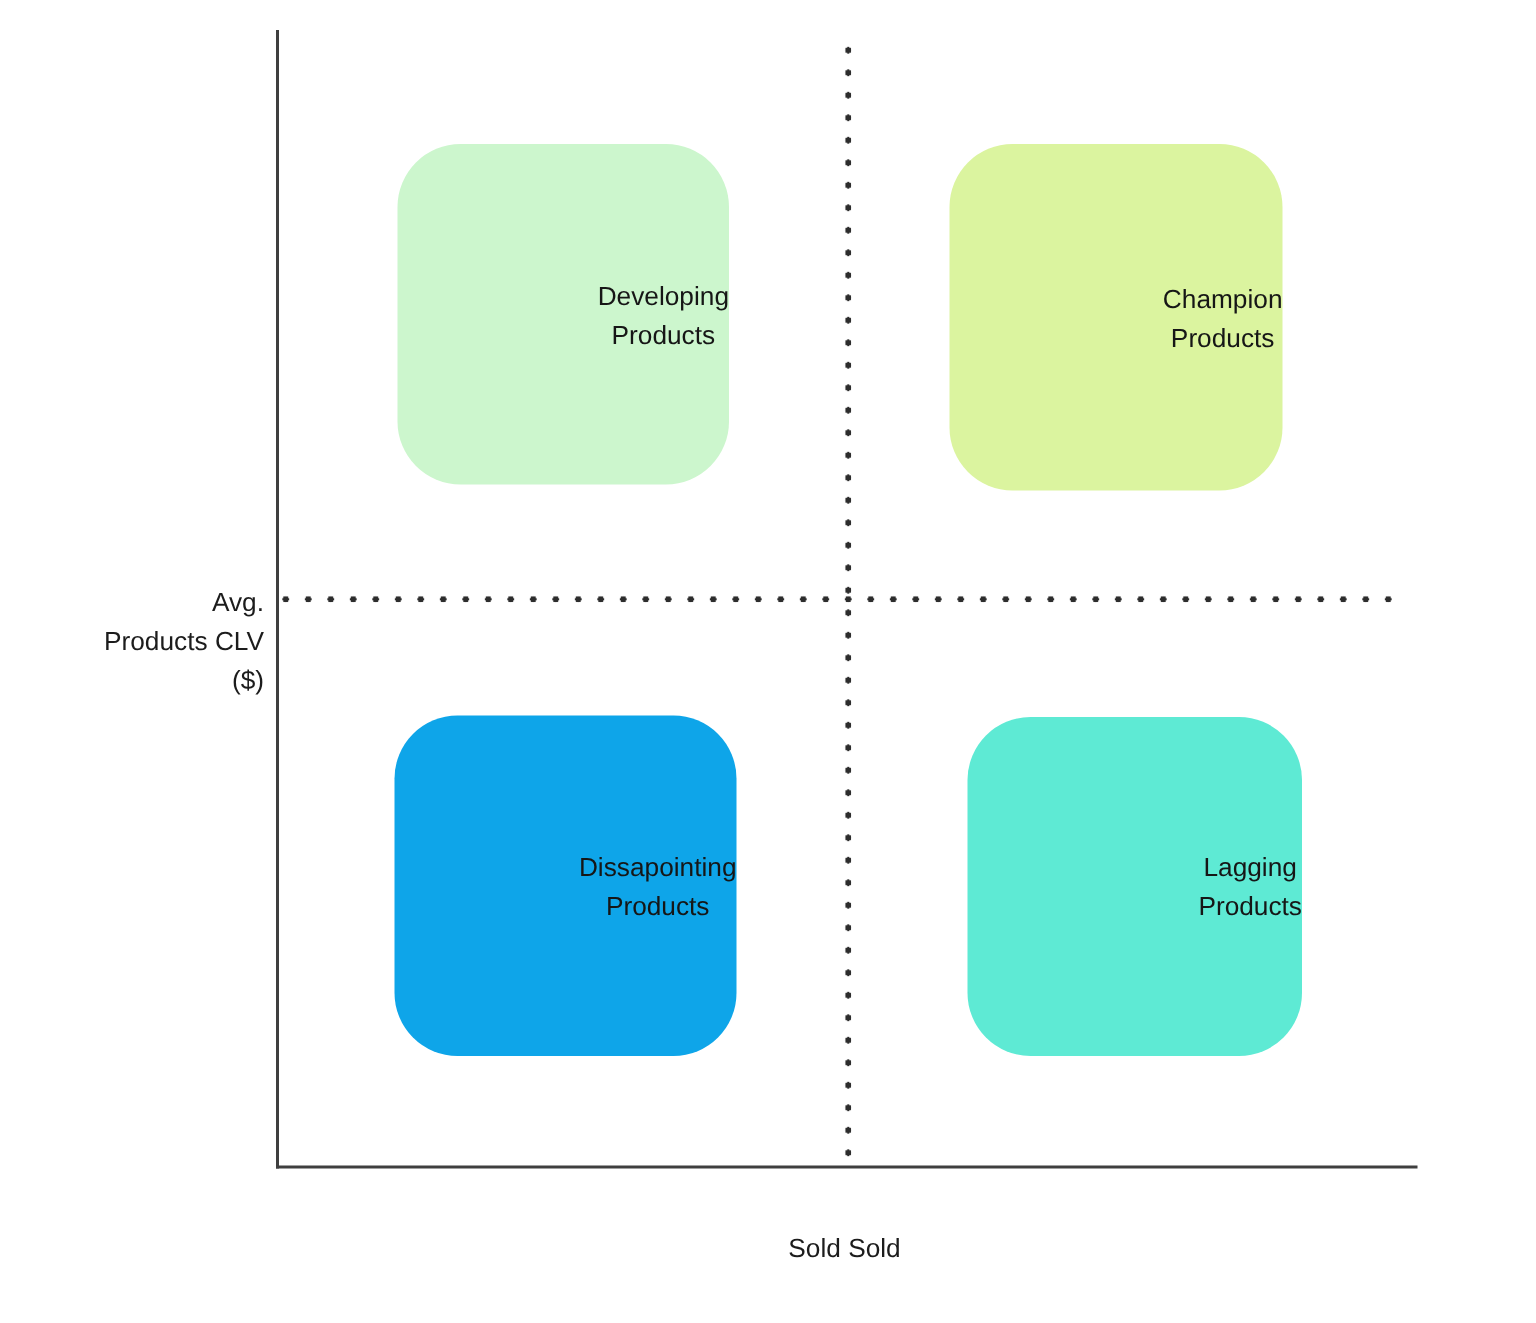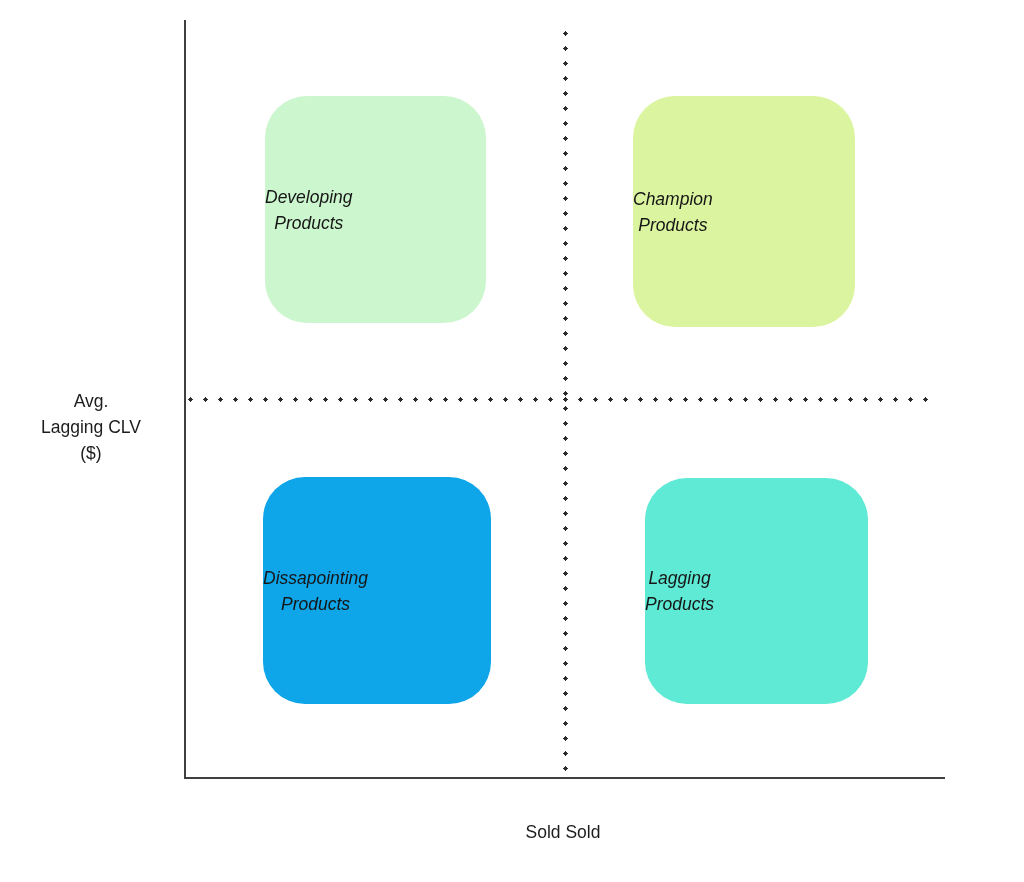--- a/index.html
+++ b/index.html
@@ -44,40 +44,39 @@
     background-size: 15px 5px;
     background-repeat: repeat-x;
   }
 
   
   .box {
     position: absolute;
     border-radius: 42px;
     display: flex;
     align-items: center;
-    justify-content: flex-start;
+    justify-content: flex-end;
     text-align: center;
-    font-style: italic;
   }
   .box-label {
     font-size: 17.5px;
     line-height: 26px;
     color: #161616;
   }
   .box.developing   { left: 265px; top:  96px; width: 221px; height: 227px; }
   .box.champion     { left: 633px; top:  96px; width: 222px; height: 231px; }
   .box.dissapointing{ left: 263px; top: 477px; width: 228px; height: 227px; }
   .box.lagging      { left: 645px; top: 478px; width: 223px; height: 226px; }
 
   
   .y-label {
     position: absolute;
     left: 6px; top: 388px;
     width: 170px;
-    text-align: center;
+    text-align: right;
     font-size: 17.5px;
     line-height: 26px;
   }
   .x-label {
     position: absolute;
     left: 463px; top: 820px;
     width: 200px;
     text-align: center;
     font-size: 17.5px;
     line-height: 24px;
@@ -116,19 +115,19 @@
 
   <div class="box lagging" style="background: #5eead4;">
     <div class="box-label">
       <div>Lagging</div>
       <div>Products</div>
     </div>
   </div>
 
   <div class="y-label">
     <div>Avg.</div>
-    <div>Lagging CLV</div>
+    <div>Products CLV</div>
     <div>($)</div>
   </div>
 
   <div class="x-label">Sold Sold</div>
 
 </div>
 
 </body></html>

